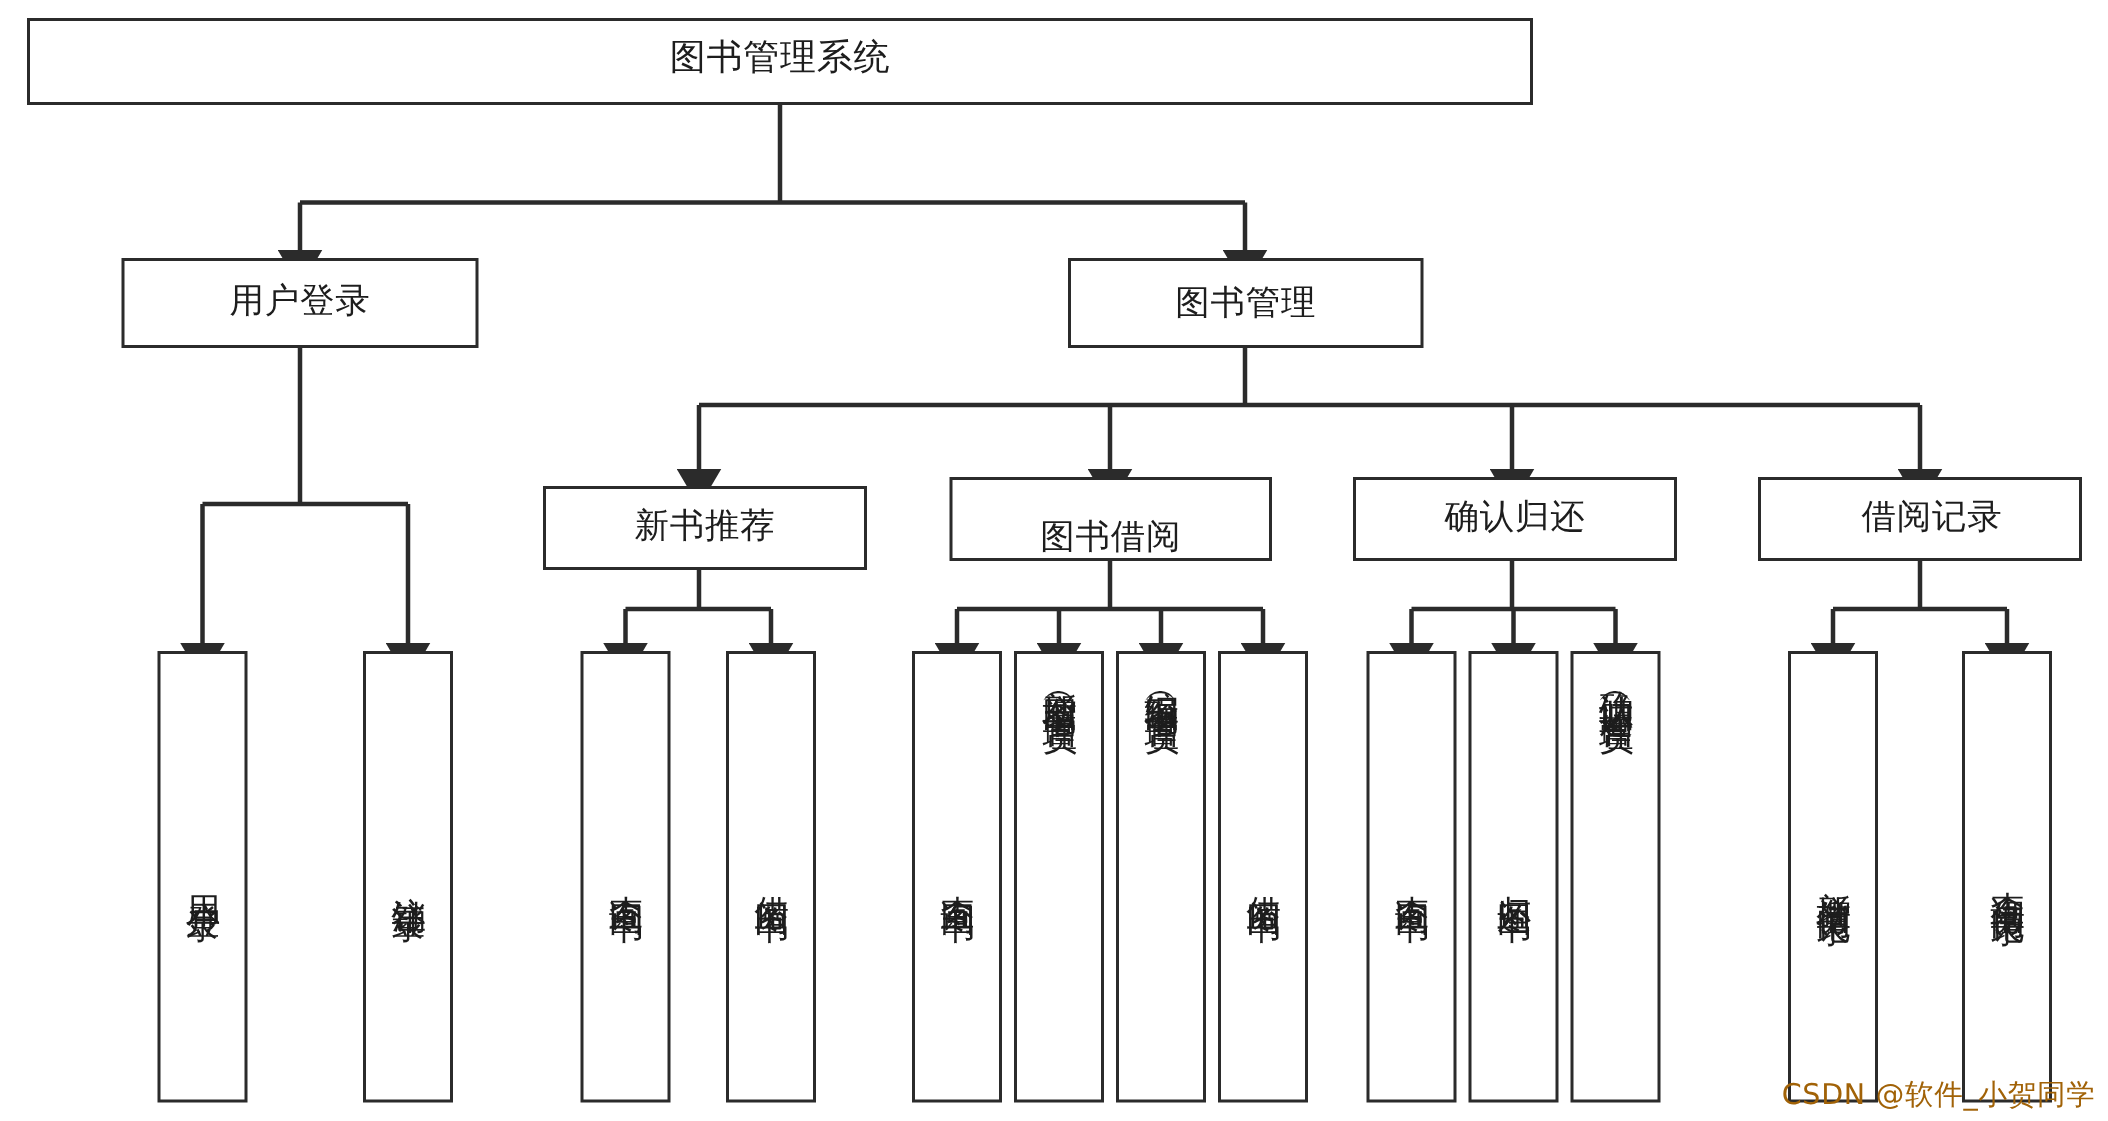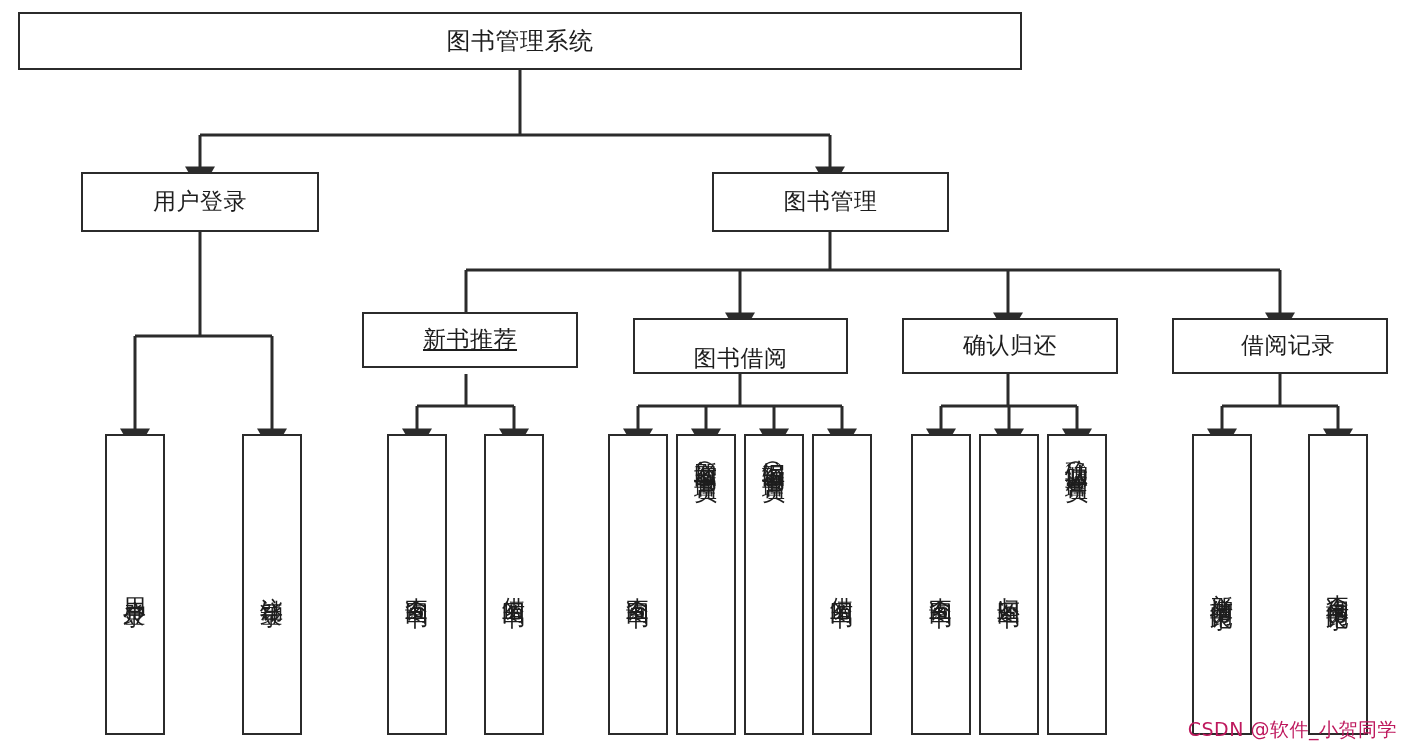--- a/index.html
+++ b/index.html
@@ -68,21 +68,21 @@
   }
   .node.vert.topalign .label {
     margin-top: 6px;
     margin-bottom: auto;
   }
   #watermark {
     position: absolute;
     right: 8px;
     bottom: 4px;
     font-size: 19px;
-    color: #be185d;
+    color: #a16207;
     letter-spacing: 0.5px;
     white-space: nowrap;
     margin-top: 43px;
   }
 </style>
 </head>
 <body>
 
 <div id="diagram-root">
 
@@ -130,32 +130,32 @@
       <path d="M1077,406 L1077,432" marker-end="url(#arrowhead)"></path>
 
       <path d="M1280,374 L1280,406"></path>
       <path d="M1222,406 L1338,406"></path>
       <path d="M1222,406 L1222,432" marker-end="url(#arrowhead)"></path>
       <path d="M1338,406 L1338,432" marker-end="url(#arrowhead)"></path>
 
     </g>
   </svg>
 
-  <div class="node horiz root" style="left:18px; top:12px; width:1004px; height:58px;">
+  <div class="node horiz root" style="left:18px; top:12px; width:1004px; height:58px;font-family:Liberation Mono, monospace;">
     <span class="label">图书管理系统</span>
   </div>
 
   <div class="node horiz" style="left:81px; top:172px; width:238px; height:60px;">
     <span class="label">用户登录</span>
   </div>
   <div class="node horiz" style="left:712px; top:172px; width:237px; height:60px;font-family:Liberation Serif, serif;">
     <span class="label">图书管理</span>
   </div>
 
-  <div class="node horiz" style="left:362px; top:312px; width:216px; height:56px;text-decoration:underline;">
+  <div class="node horiz" style="left:362px; top:324px; width:216px; height:56px;">
     <span class="label">新书推荐</span>
   </div>
   <div class="node horiz" style="left:633px; top:318px; width:215px; height:56px;align-items:flex-end;">
     <span class="label">图书借阅</span>
   </div>
   <div class="node horiz" style="left:902px; top:318px; width:216px; height:56px;">
     <span class="label">确认归还</span>
   </div>
   <div class="node horiz" style="left:1172px; top:318px; width:216px; height:56px;padding-left:16px;">
     <span class="label">借阅记录</span>

